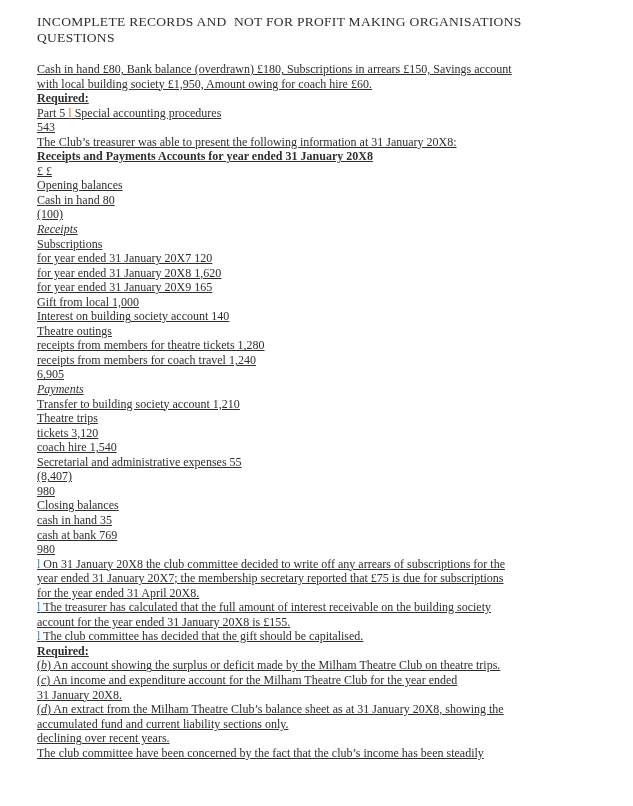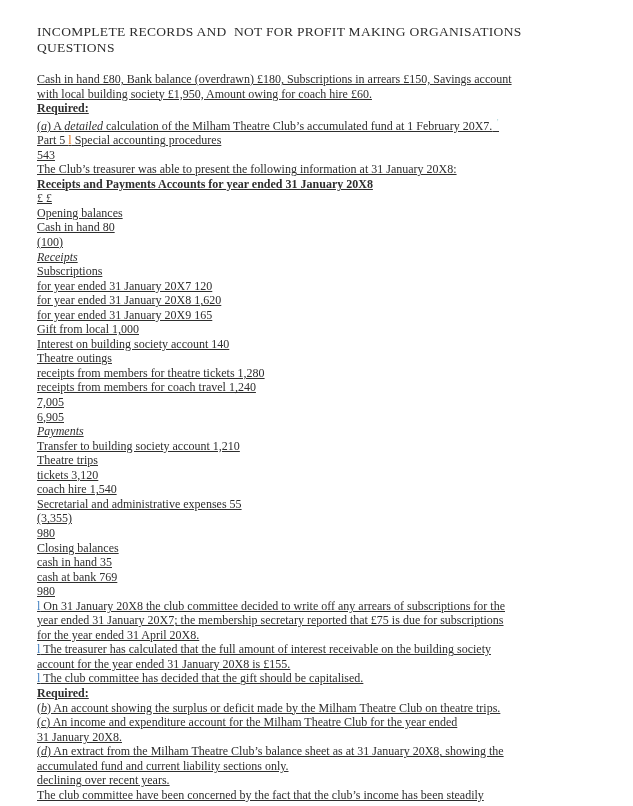--- a/index.html
+++ b/index.html
@@ -10,21 +10,21 @@
     color: #2e2e2e;
   }
   .page {
     width: 633px;
     height: 806px;
     box-sizing: border-box;
     padding: 8px 10px 0 37px;
     background: #ffffff;
     overflow: hidden;
   }
-  .title-block { margin: 16px 0 17px 0; }
+  .title-block { margin: 6px 0 17px 0; }
   .title-line {
     font-size: 13.5px;
     line-height: 15.5px;
     letter-spacing: 0.3px;
     white-space: pre-wrap;
   }
   .line {
     margin: 0;
     font-size: 12px;
     line-height: 14.55px;
@@ -46,48 +46,46 @@
 
 <div class="page">
   <div class="title-block">
     <div class="title-line">INCOMPLETE RECORDS AND  NOT FOR PROFIT MAKING ORGANISATIONS</div>
     <div class="title-line">QUESTIONS</div>
   </div>
   <div>
       <p class="line"><span>Cash in hand £80, Bank balance (overdrawn) £180, Subscriptions in arrears £150, Savings account</span></p>
       <p class="line"><span>with local building society £1,950, Amount owing for coach hire £60.</span></p>
       <p class="line"><span class="bold">Required:</span></p>
-      <p class="line"><span>(</span><span class="italic">a</span><span>) A </span><span class="italic">detailed</span><span> calculation of the Milham Theatre Club’s accumulated fund at 1 February 20X7.</span><span class="sup-cyan">  ’</span></p>
       <p class="line"><span>Part 5 </span><span class="orange">l</span><span> Special accounting procedures</span></p>
       <p class="line"><span>543</span></p>
       <p class="line"><span>The Club’s treasurer was able to present the following information at 31 January 20X8:</span></p>
       <p class="line"><span class="bold">Receipts and Payments Accounts for year ended 31 January 20X8</span></p>
       <p class="line"><span>£ £</span></p>
       <p class="line"><span>Opening balances</span></p>
       <p class="line"><span>Cash in hand 80</span></p>
       <p class="line"><span>(100)</span></p>
       <p class="line"><span class="italic">Receipts</span></p>
       <p class="line"><span>Subscriptions</span></p>
       <p class="line"><span>for year ended 31 January 20X7 120</span></p>
       <p class="line"><span>for year ended 31 January 20X8 1,620</span></p>
       <p class="line"><span>for year ended 31 January 20X9 165</span></p>
       <p class="line"><span>Gift from local 1,000</span></p>
       <p class="line"><span>Interest on building society account 140</span></p>
       <p class="line"><span>Theatre outings</span></p>
       <p class="line"><span>receipts from members for theatre tickets 1,280</span></p>
       <p class="line"><span>receipts from members for coach travel 1,240</span></p>
-      <p class="line"><span>7,005</span></p>
       <p class="line"><span>6,905</span></p>
       <p class="line"><span class="italic">Payments</span></p>
       <p class="line"><span>Transfer to building society account 1,210</span></p>
       <p class="line"><span>Theatre trips</span></p>
       <p class="line"><span>tickets 3,120</span></p>
       <p class="line"><span>coach hire 1,540</span></p>
       <p class="line"><span>Secretarial and administrative expenses 55</span></p>
-      <p class="line"><span>(3,355)</span></p>
+      <p class="line"><span>(8,407)</span></p>
       <p class="line"><span>980</span></p>
       <p class="line"><span>Closing balances</span></p>
       <p class="line"><span>cash in hand 35</span></p>
       <p class="line"><span>cash at bank 769</span></p>
       <p class="line"><span>980</span></p>
       <p class="line"><span class="blue">l</span><span> On 31 January 20X8 the club committee decided to write off any arrears of subscriptions for the</span></p>
       <p class="line"><span>year ended 31 January 20X7; the membership secretary reported that £75 is due for subscriptions</span></p>
       <p class="line"><span>for the year ended 31 April 20X8.</span></p>
       <p class="line"><span class="blue">l</span><span> The treasurer has calculated that the full amount of interest receivable on the building society</span></p>
       <p class="line"><span>account for the year ended 31 January 20X8 is £155.</span></p>

